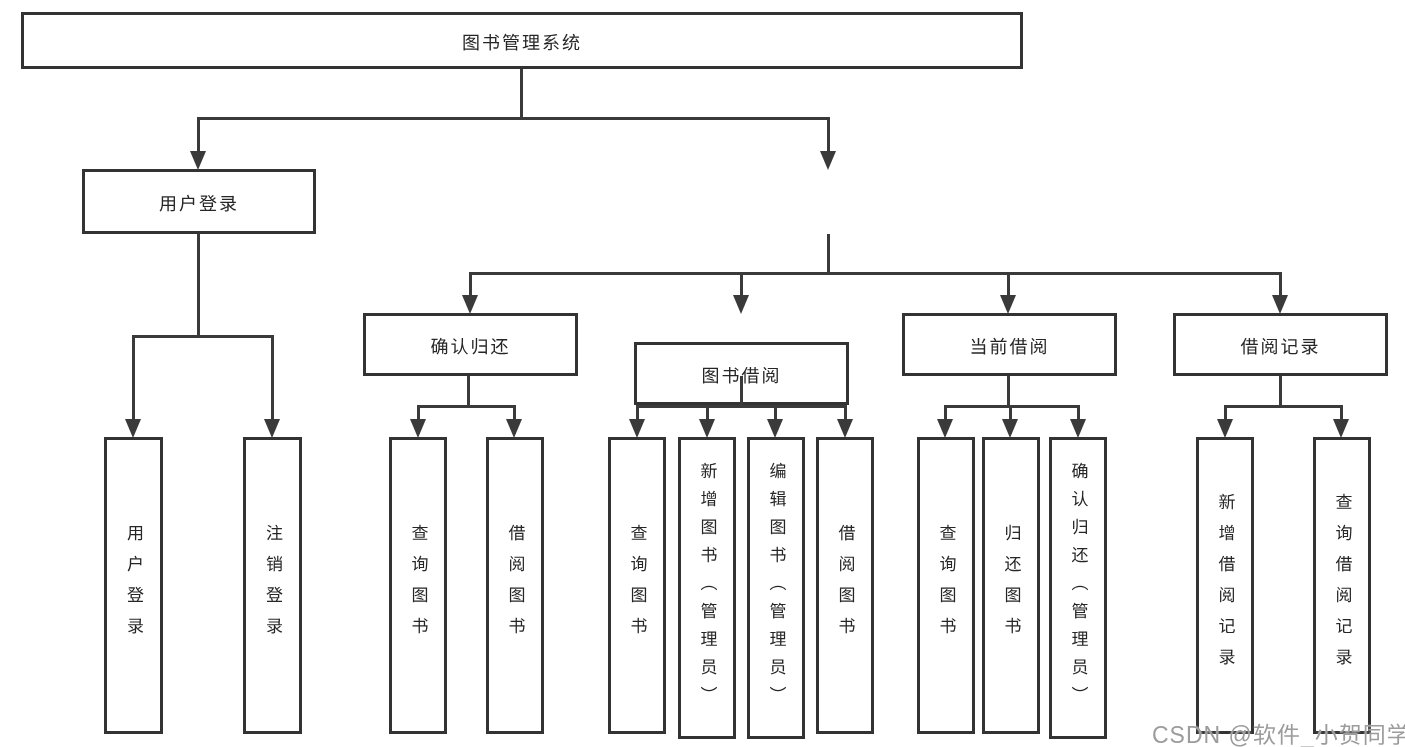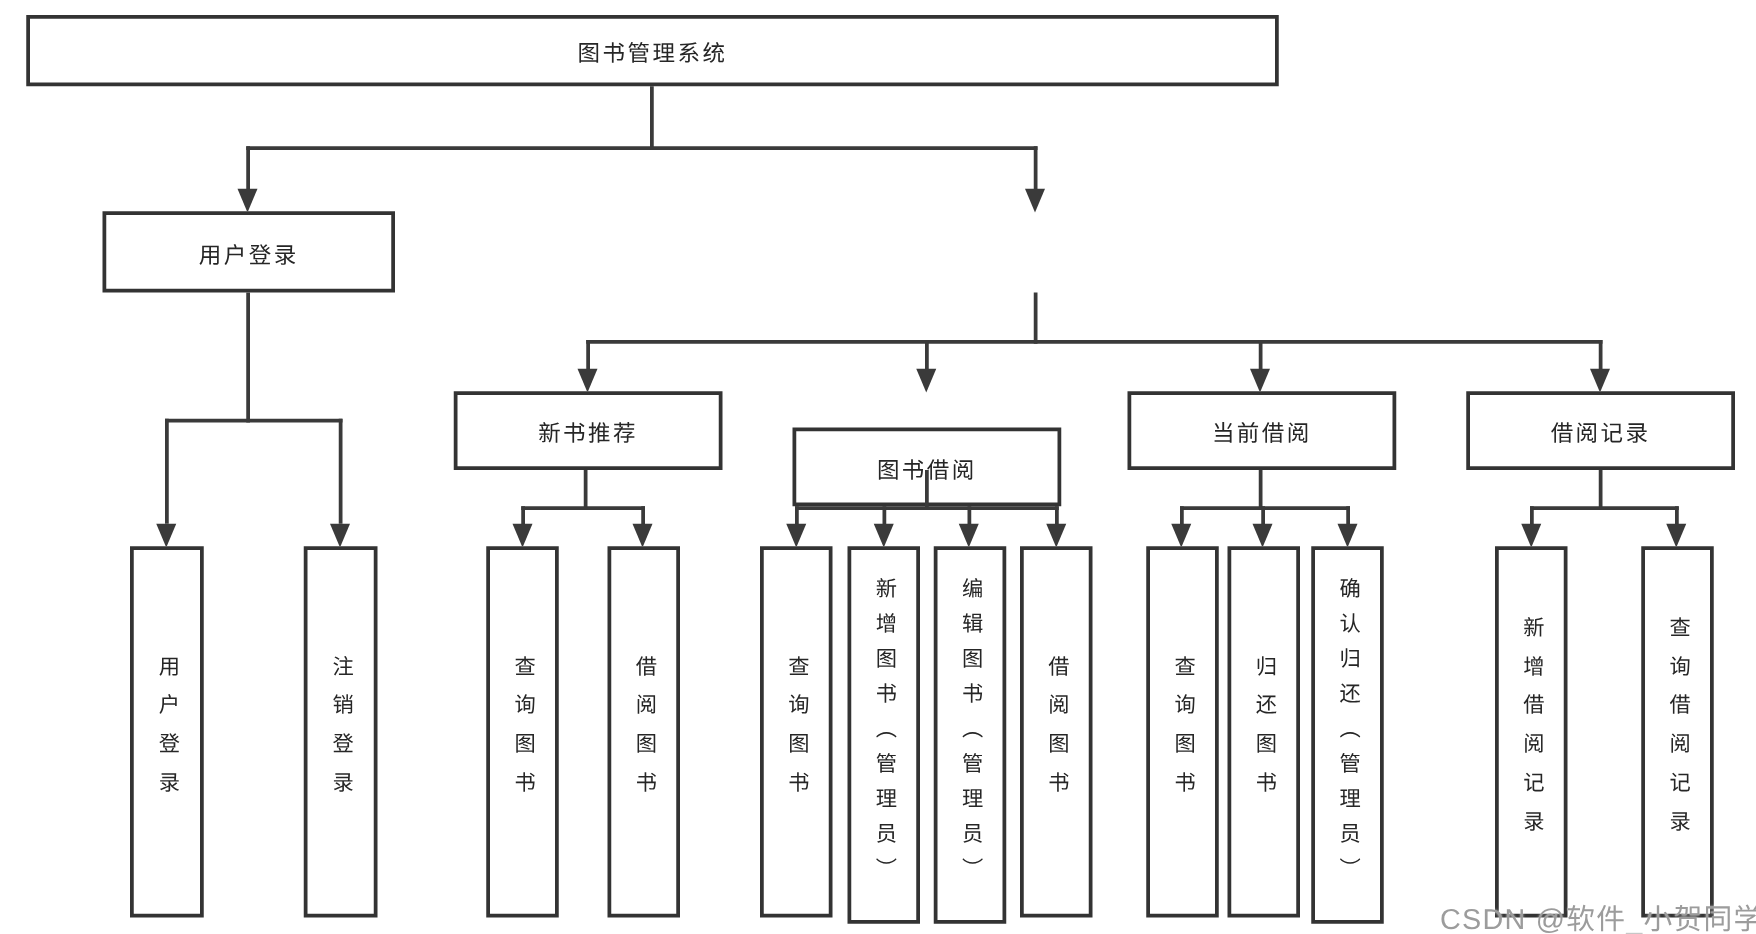--- a/index.html
+++ b/index.html
@@ -70,21 +70,21 @@
   <div class="v" style="left:469px;top:272px;height:24px;"></div>
   <div class="v" style="left:740px;top:272px;height:24px;"></div>
   <div class="v" style="left:1007px;top:272px;height:24px;"></div>
   <div class="v" style="left:1279px;top:272px;height:24px;"></div>
   <div class="a" style="left:462px;top:295px;"></div>
   <div class="a" style="left:733px;top:295px;"></div>
   <div class="a" style="left:1000px;top:295px;"></div>
   <div class="a" style="left:1272px;top:295px;"></div>
 
   <div class="box" style="left:363px;top:313px;width:215px;height:63px;">
-    <span class="hlabel">新书推荐</span>
+    <span class="hlabel">确认归还</span>
   </div>
   <div class="box" style="left:634px;top:313px;width:215px;height:63px;margin-top:29px;">
     <span class="hlabel">图书借阅</span>
   </div>
   <div class="box" style="left:902px;top:313px;width:215px;height:63px;">
     <span class="hlabel">当前借阅</span>
   </div>
   <div class="box" style="left:1173px;top:313px;width:215px;height:63px;">
     <span class="hlabel">借阅记录</span>
   </div>

